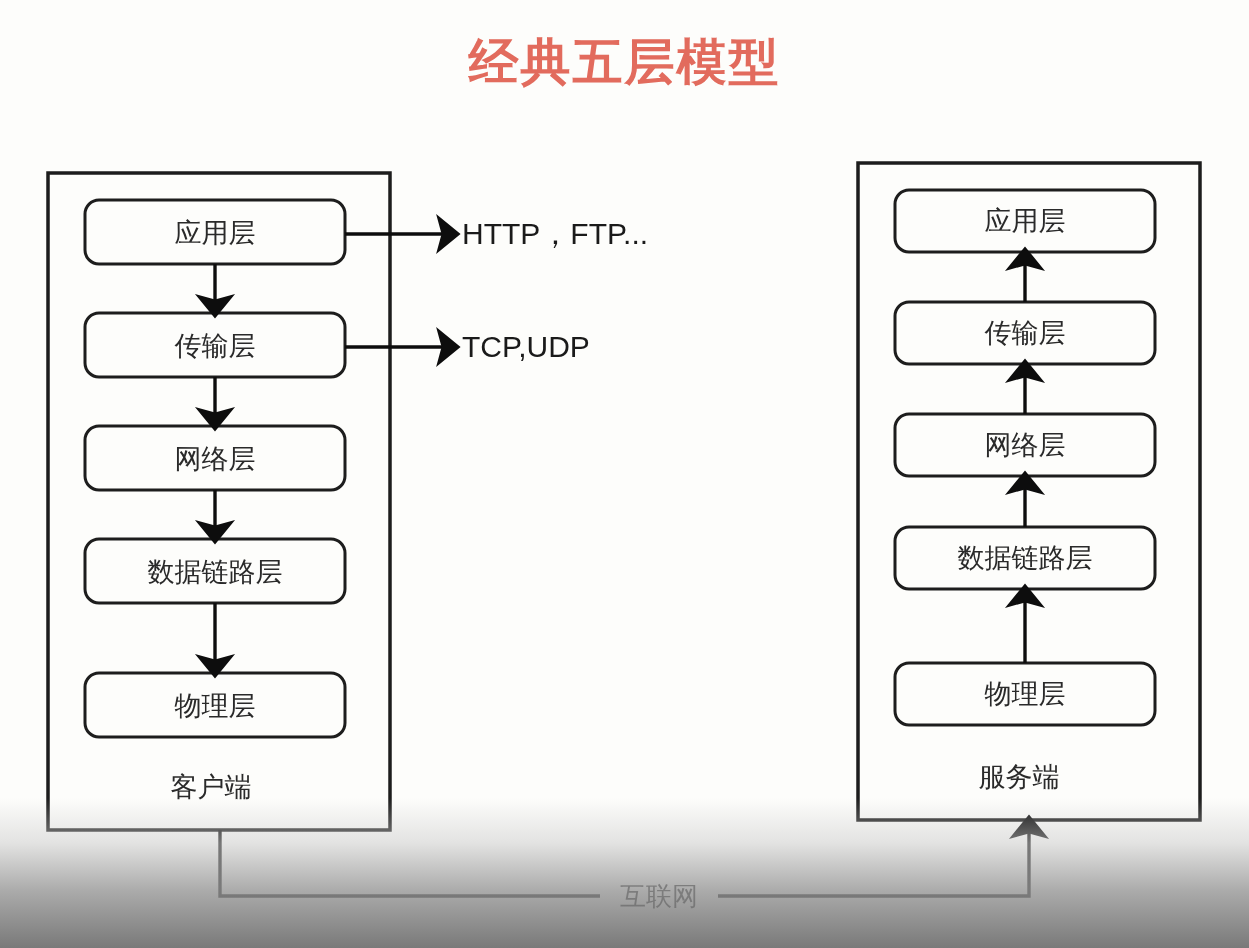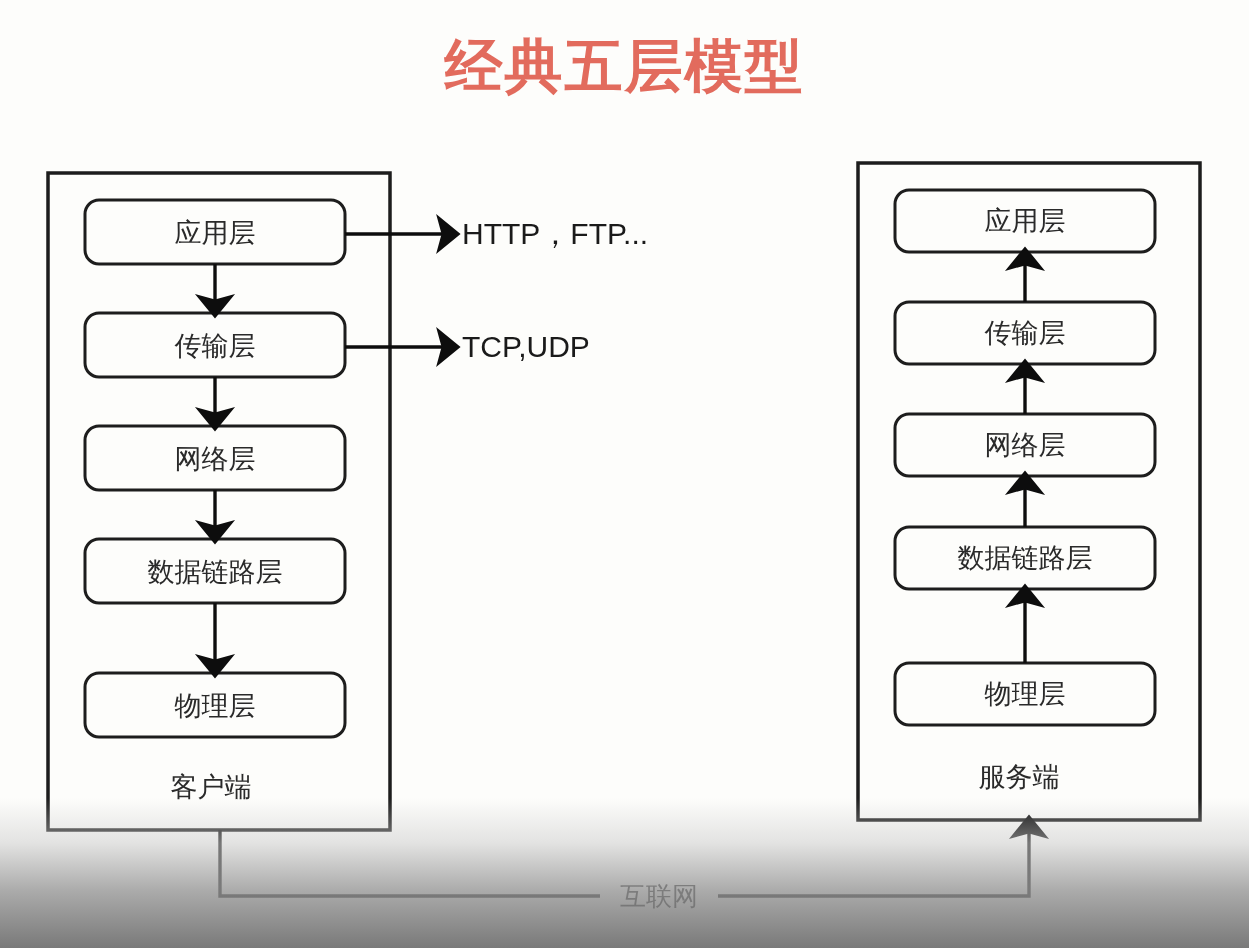--- a/index.html
+++ b/index.html
@@ -14,21 +14,21 @@
     background: #fdfdfb;
     overflow: hidden;
     font-family: "Liberation Sans", "DejaVu Sans", sans-serif;
   }
   #title {
     position: absolute;
     left: 0;
     top: 36px;
     width: 1249px;
     text-align: center;
-    font-size: 58px;
+    font-size: 50px;
     font-weight: bold;
     letter-spacing: 2px;
     color: #e26b5d;
     font-family: "DejaVu Sans", "Liberation Sans", sans-serif;
     line-height: 1.05;
     white-space: nowrap;
   }
   svg#diagram {
     position: absolute;
     left: 0;

